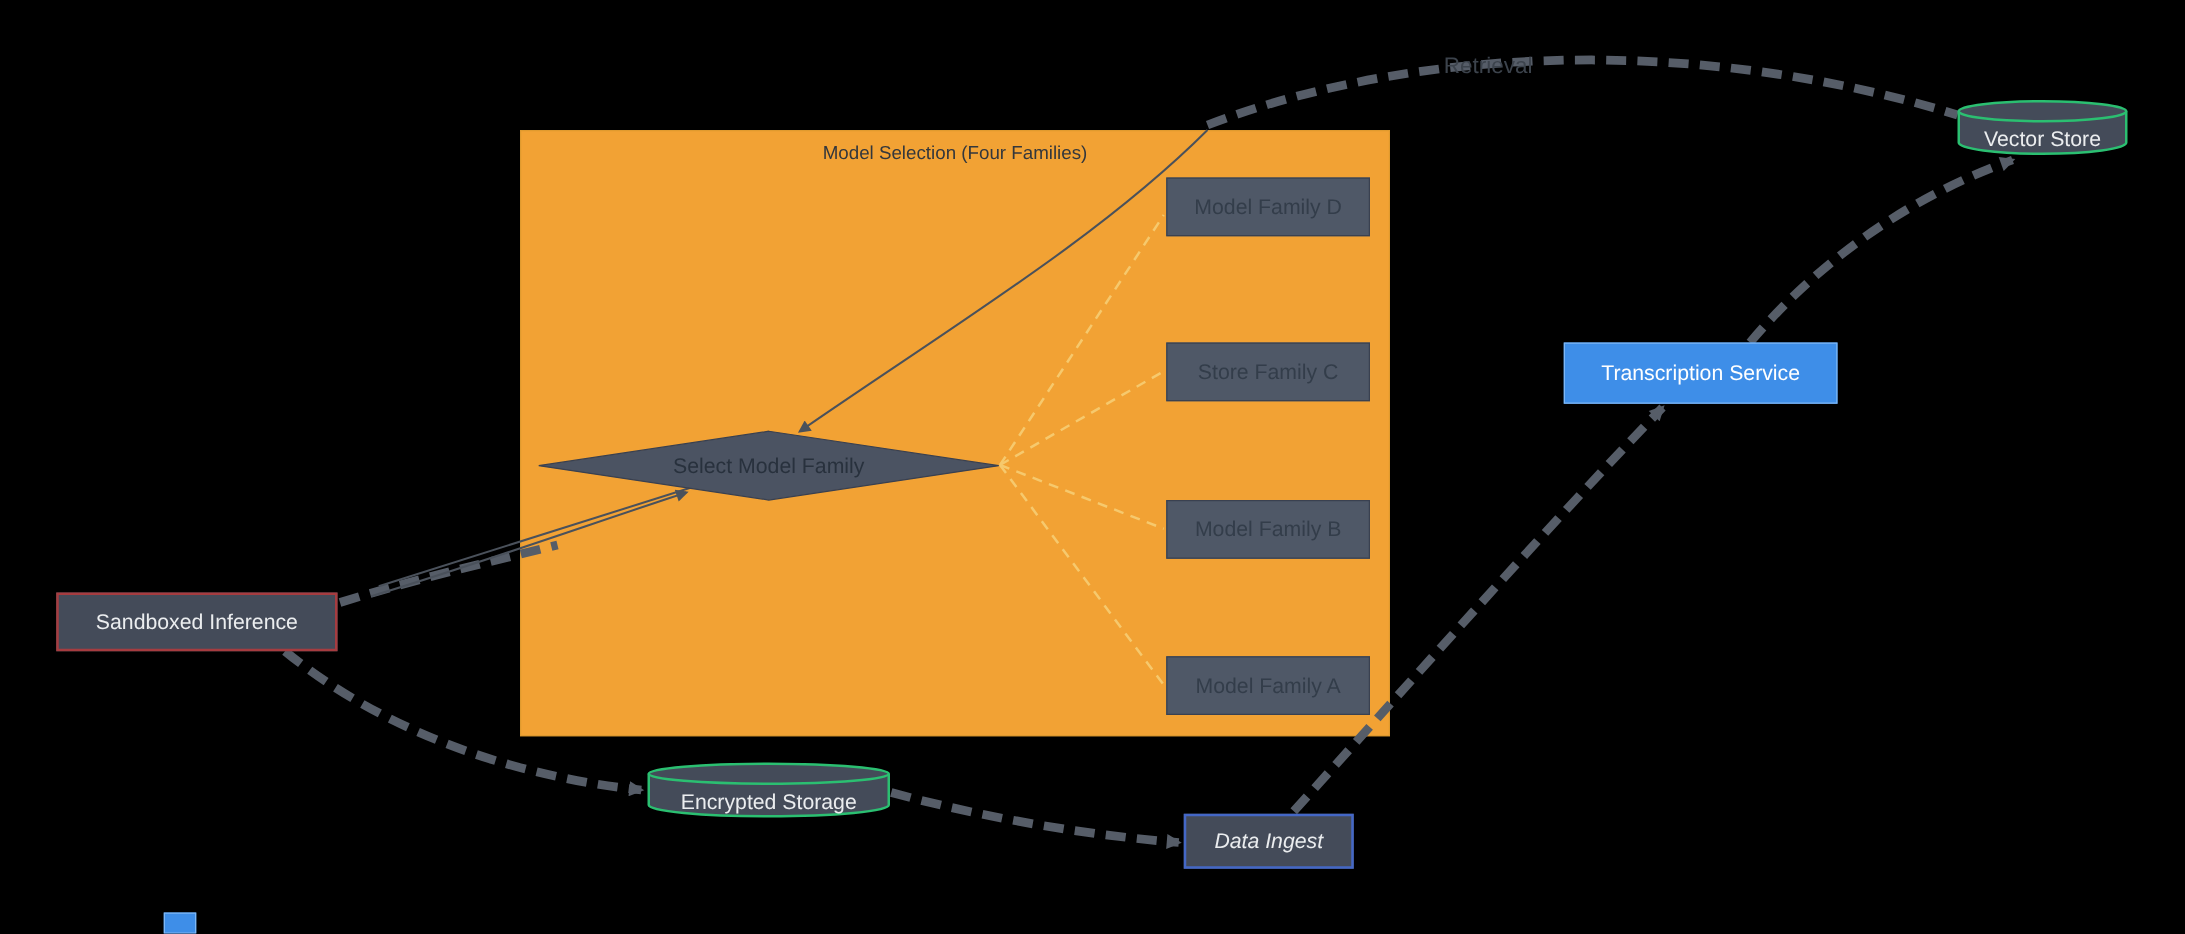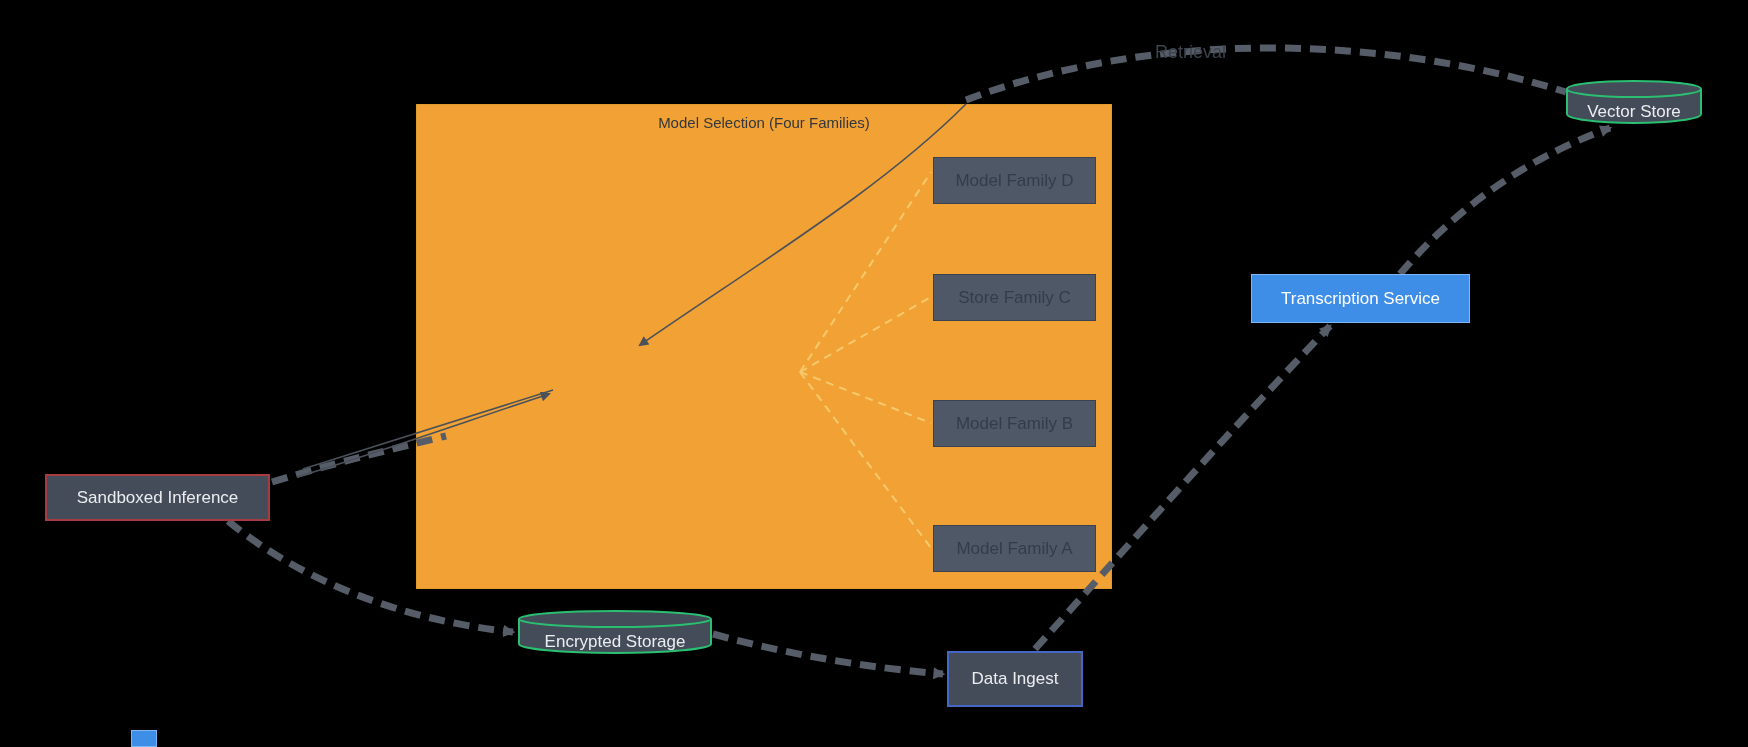--- a/index.html
+++ b/index.html
@@ -21,22 +21,22 @@
 
   .edge-label{position:absolute;left:1155px;top:42px;z-index:2;font-size:18px;
               color:var(--edge-label-color,#3c434c);}
 
   .node{position:absolute;z-index:3;box-sizing:border-box;display:flex;align-items:center;
         justify-content:center;font-size:17px;text-align:center;}
   .family{left:933px;width:163px;height:47px;background:var(--node-fill,#4f5867);
           border:1px solid var(--node-border,#3a4150);color:var(--node-muted-text,#333d4a);}
   .sandboxed{left:45px;top:474px;width:225px;height:47px;background:var(--dark-node-fill,#444b59);
              border:2px solid var(--red-border,#a63c40);color:var(--light-text,#ebedef);}
-  .ingest{left:947px;top:651px;width:136px;height:56px;background:var(--dark-node-fill,#444b59);
-          border:2px solid var(--blue-border,#4467c6);color:var(--light-text,#ebedef);}
+  .ingest{left:947px;top:651px;width:136px;height:44px;background:var(--dark-node-fill,#444b59);
+          border:2px solid var(--blue-border,#4467c6);color:var(--light-text,#ebedef);font-style:italic;}
   .transcription{left:1251px;top:274px;width:219px;height:49px;background:var(--blue-fill,#3e8ee8);
                  border:1px solid var(--blue-fill-border,#7db7f5);color:#ffffff;}
   .cyl{background:transparent;border:none;color:var(--light-text,#ebedef);}
   .cyl svg{position:absolute;left:0;top:0;width:100%;height:100%;}
   .cyl span{position:relative;z-index:1;padding-top:7px;margin-top:12px;}
   .cyl-shape{fill:var(--dark-node-fill,#444b59);stroke:var(--green-border,#2bbf71);stroke-width:2;}
   .diamond{left:429px;top:344px;width:372px;height:57px;background:transparent;
            color:var(--diamond-text,#28313d);}
   .diamond svg{position:absolute;left:0;top:0;width:100%;height:100%;}
   .diamond-shape{fill:var(--diamond-fill,#4b5362);stroke:var(--diamond-border,#394050);stroke-width:1;}
@@ -75,33 +75,39 @@
     <path class="edge-thick" marker-end="url(#arrGray)" d="M713 634 C 790 655 870 668 943 674"></path>
     <path class="edge-thick" d="M272 482 C 330 464 385 451 446 436"></path>
 
     <path class="edge-thin" marker-end="url(#arrDark)" d="M966 104 C 880 190 760 262 640 345"></path>
     <path class="edge-thin" d="M553 390 L303 469"></path>
     <path class="edge-thin" marker-end="url(#arrDark)" d="M297 477 C 380 452 470 420 549 394"></path>
   </svg>
 
   <div class="edge-label">Retrieval</div>
 
-  <div class="node family" style="top:157px;">
+  <div class="node family" style="top:142px;">
     <span>Model Family D</span>
   </div>
   <div class="node family" style="top:274px;">
     <span>Store Family C</span>
   </div>
   <div class="node family" style="top:400px;">
     <span>Model Family B</span>
   </div>
   <div class="node family" style="top:525px;">
     <span>Model Family A</span>
   </div>
 
+  <div class="node diamond">
+    <svg viewBox="0 0 372 57">
+      <polygon class="diamond-shape" points="186,1 370,28.5 186,56 2,28.5"></polygon>
+    </svg>
+    <span>Select Model Family</span>
+  </div>
 
   <div class="node sandboxed">
     <span>Sandboxed Inference</span>
   </div>
 
   <div class="node cyl" style="left:517px;top:609px;width:196px;height:46px;">
     <svg viewBox="0 0 196 46">
       <path class="cyl-shape" d="M2 10 L2 35 A96 9 0 0 0 194 35 L194 10"></path>
       <ellipse class="cyl-shape" cx="98" cy="10" rx="96" ry="8"></ellipse>
     </svg>

